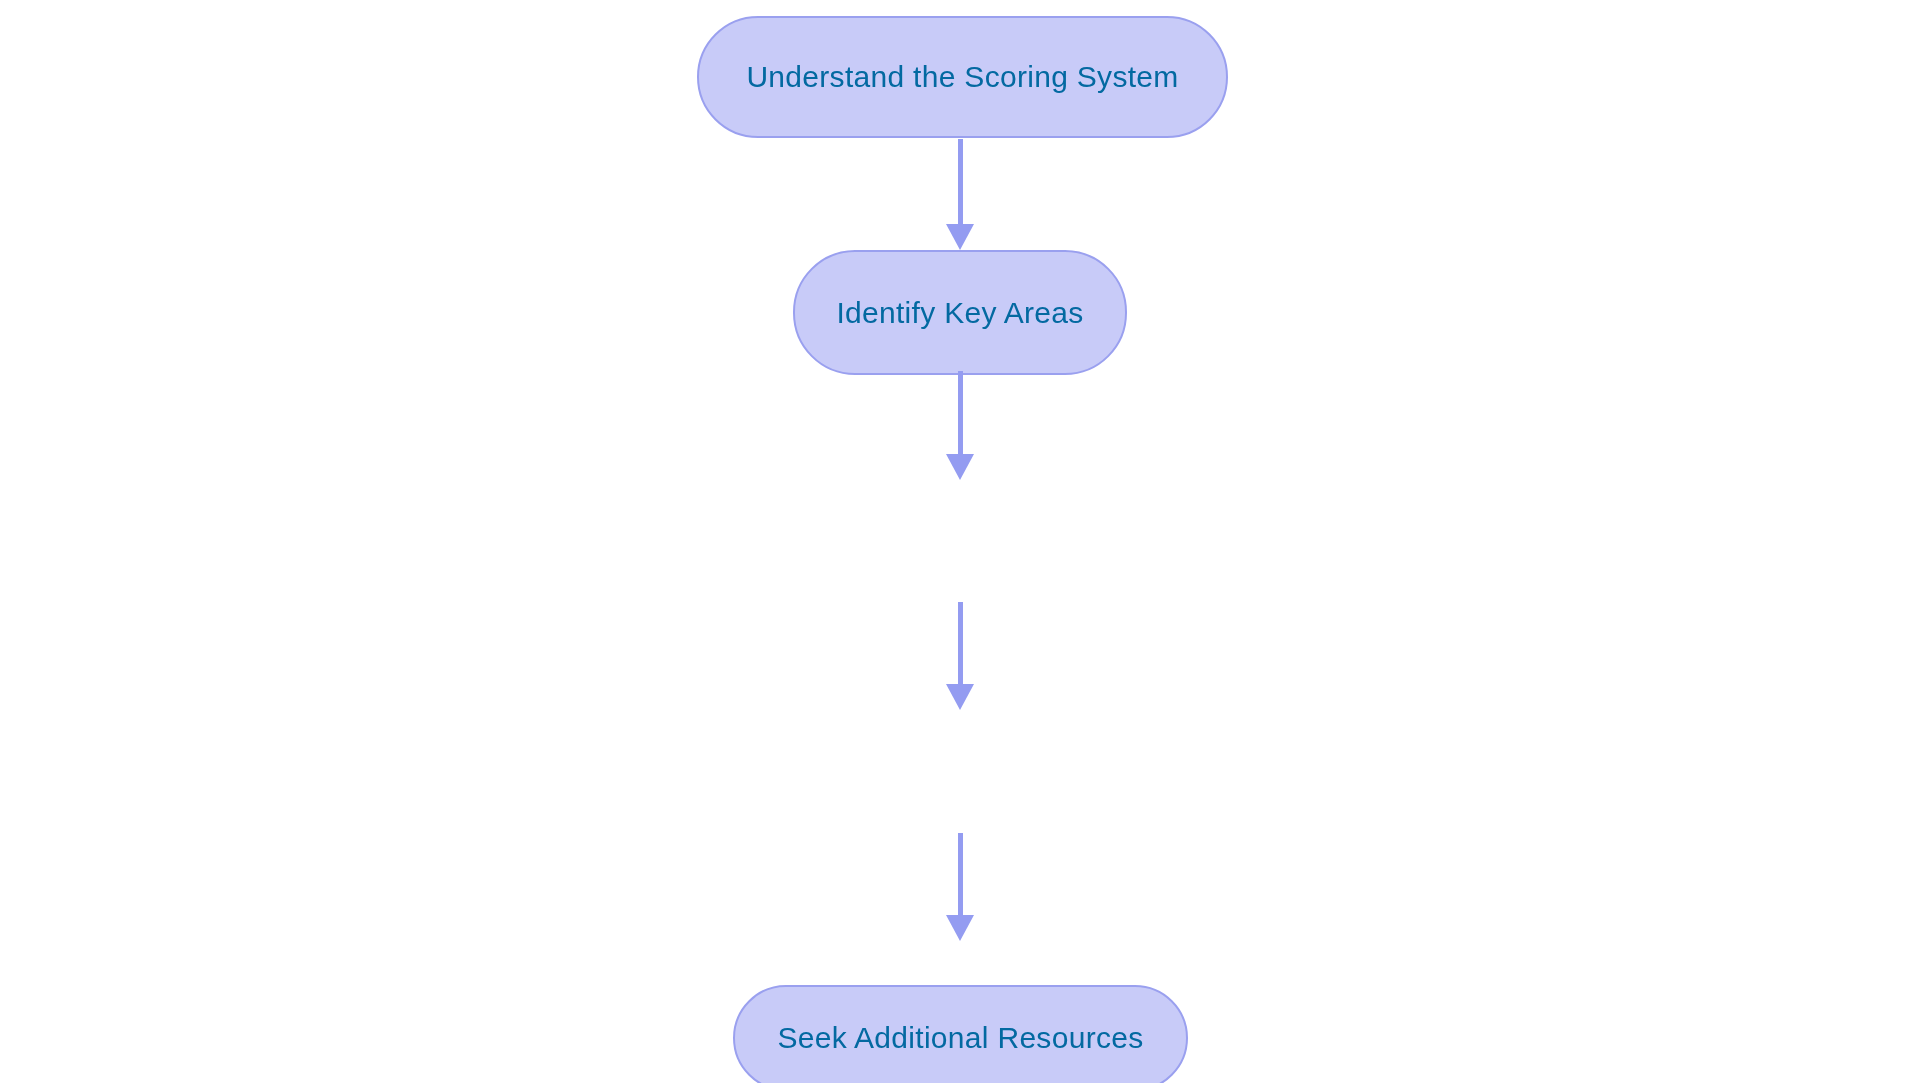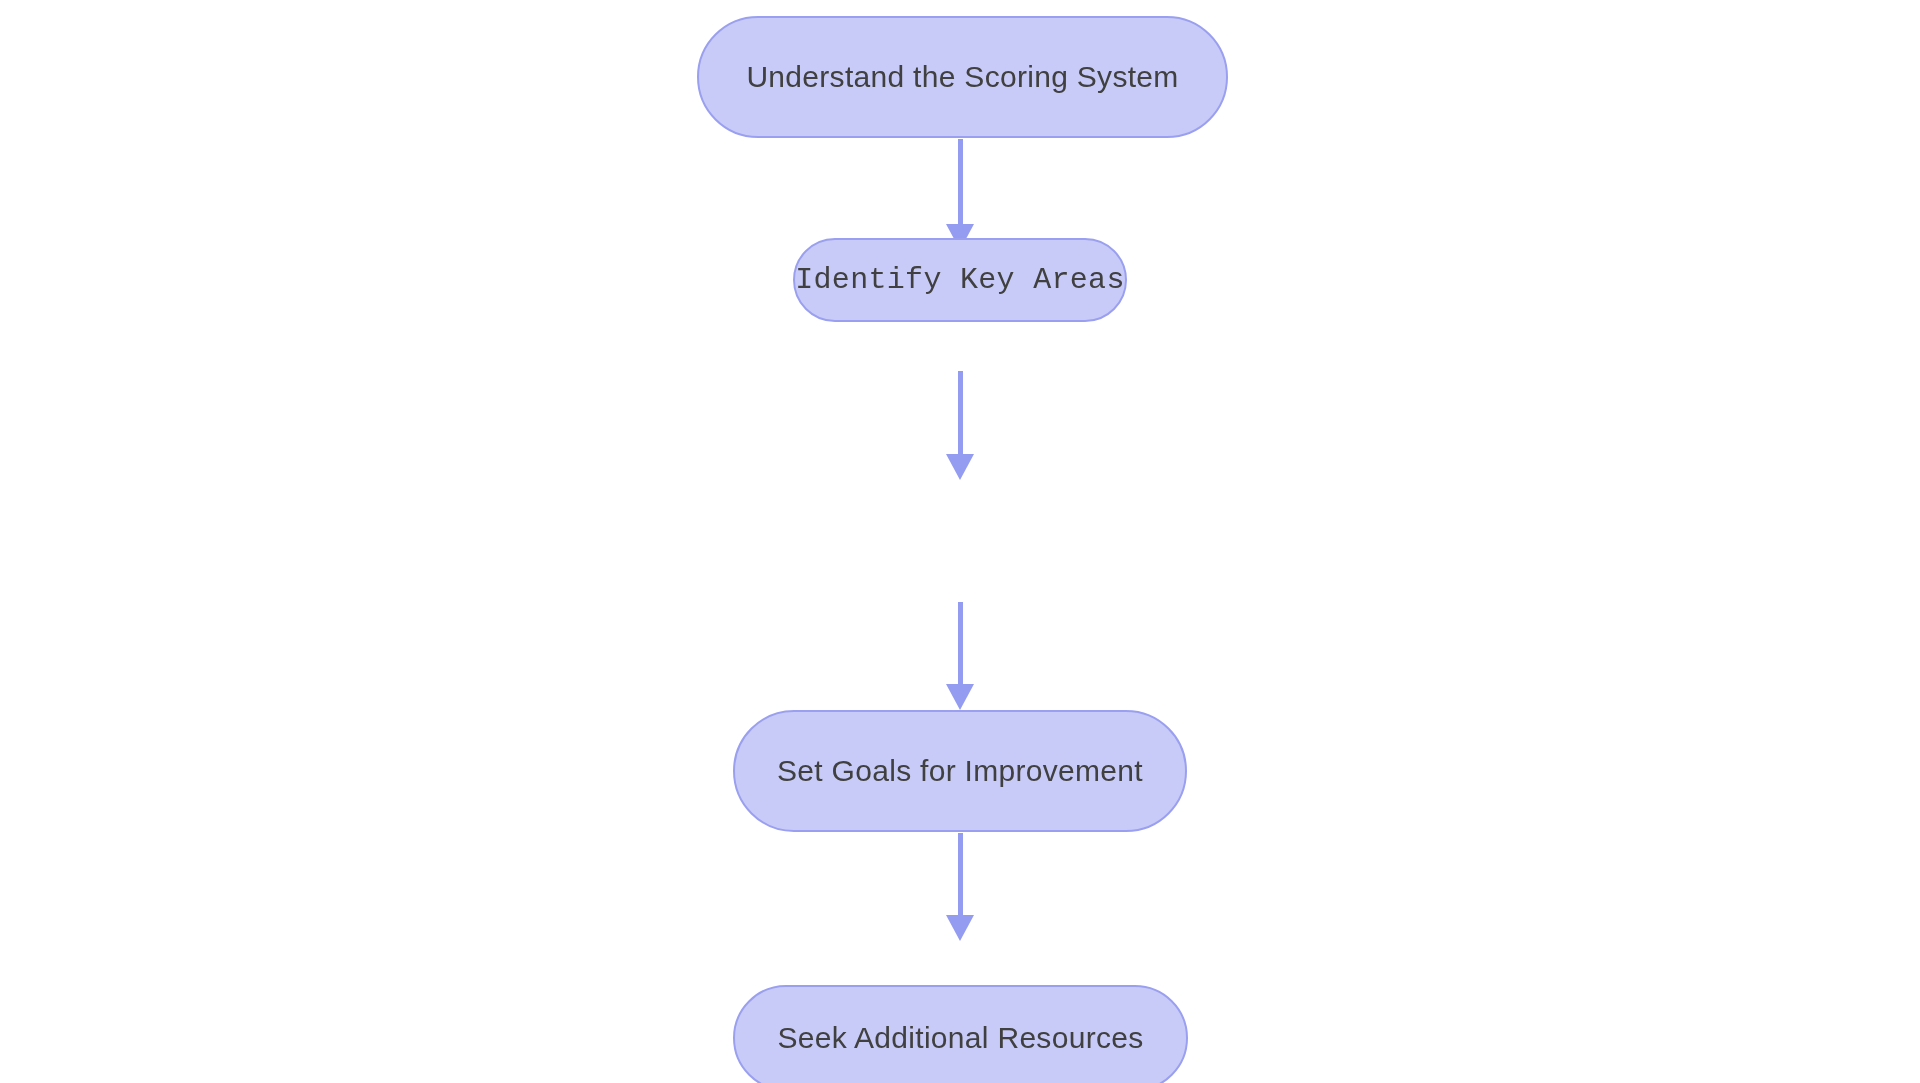--- a/index.html
+++ b/index.html
@@ -17,29 +17,29 @@
   }
   .flow-node {
     position: absolute;
     display: flex;
     align-items: center;
     justify-content: center;
     background: #c8cbf8;
     border: 2px solid #9aa0ef;
     border-radius: 62px;
     box-sizing: border-box;
-    color: #404040;
+    color: #0369a1;
     font-size: 30px;
     font-weight: 400;
     letter-spacing: 0.3px;
     text-align: center;
     white-space: nowrap;
   }
   .node-1 { left: 697px; top:  16px; width: 531px; height: 122px; }
-  .node-2 { left: 793px; top: 238px; width: 334px; height: 84px; font-family: Liberation Mono, monospace; }
+  .node-2 { left: 793px; top: 250px; width: 334px; height: 125px; }
   .node-3 { left: 774px; top: 480px; width: 372px; height: 121px; }
   .node-4 { left: 733px; top: 710px; width: 454px; height: 122px; }
   .node-5 { left: 733px; top: 985px; width: 455px; height: 106px; }
 
   .flow-arrow {
     position: absolute;
     left: 946px;
     width: 28px;
     display: flex;
     flex-direction: column;
@@ -84,23 +84,20 @@
     <div class="stem"></div>
     <div class="head"></div>
   </div>
 
 
   <div class="flow-arrow arrow-3">
     <div class="stem"></div>
     <div class="head"></div>
   </div>
 
-  <div class="flow-node node-4">
-    <span>Set Goals for Improvement</span>
-  </div>
 
   <div class="flow-arrow arrow-4">
     <div class="stem"></div>
     <div class="head"></div>
   </div>
 
   <div class="flow-node node-5">
     <span>Seek Additional Resources</span>
   </div>
 

